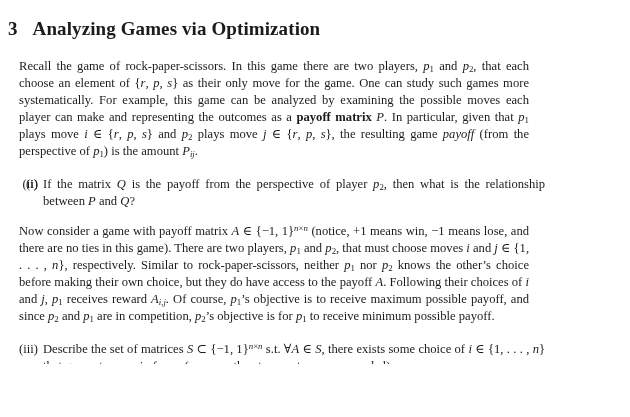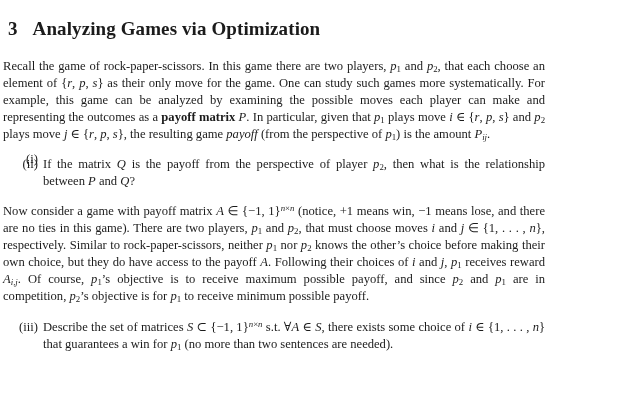--- a/index.html
+++ b/index.html
@@ -31,24 +31,24 @@
     letter-spacing: 0.1px;
   }
   .heading .num {
     display: inline-block;
     margin-right: 15px;
   }
   .bodytext {
     font-size: 12.6px;
     line-height: 17px;
     text-align: justify;
-    margin: 0;
+    margin: 16px;
   }
   .intro  { margin-top: 18px; }
-  .body2  { margin-top: 13px; font-family: Liberation Serif, serif; }
+  .body2  { margin-top: 13px; }
   .item {
     position: relative;
     padding-left: 40px;
     font-size: 12.6px;
     line-height: 17px;
     text-align: justify;
   }
   .item .label {
     position: absolute;
     left: 0;

